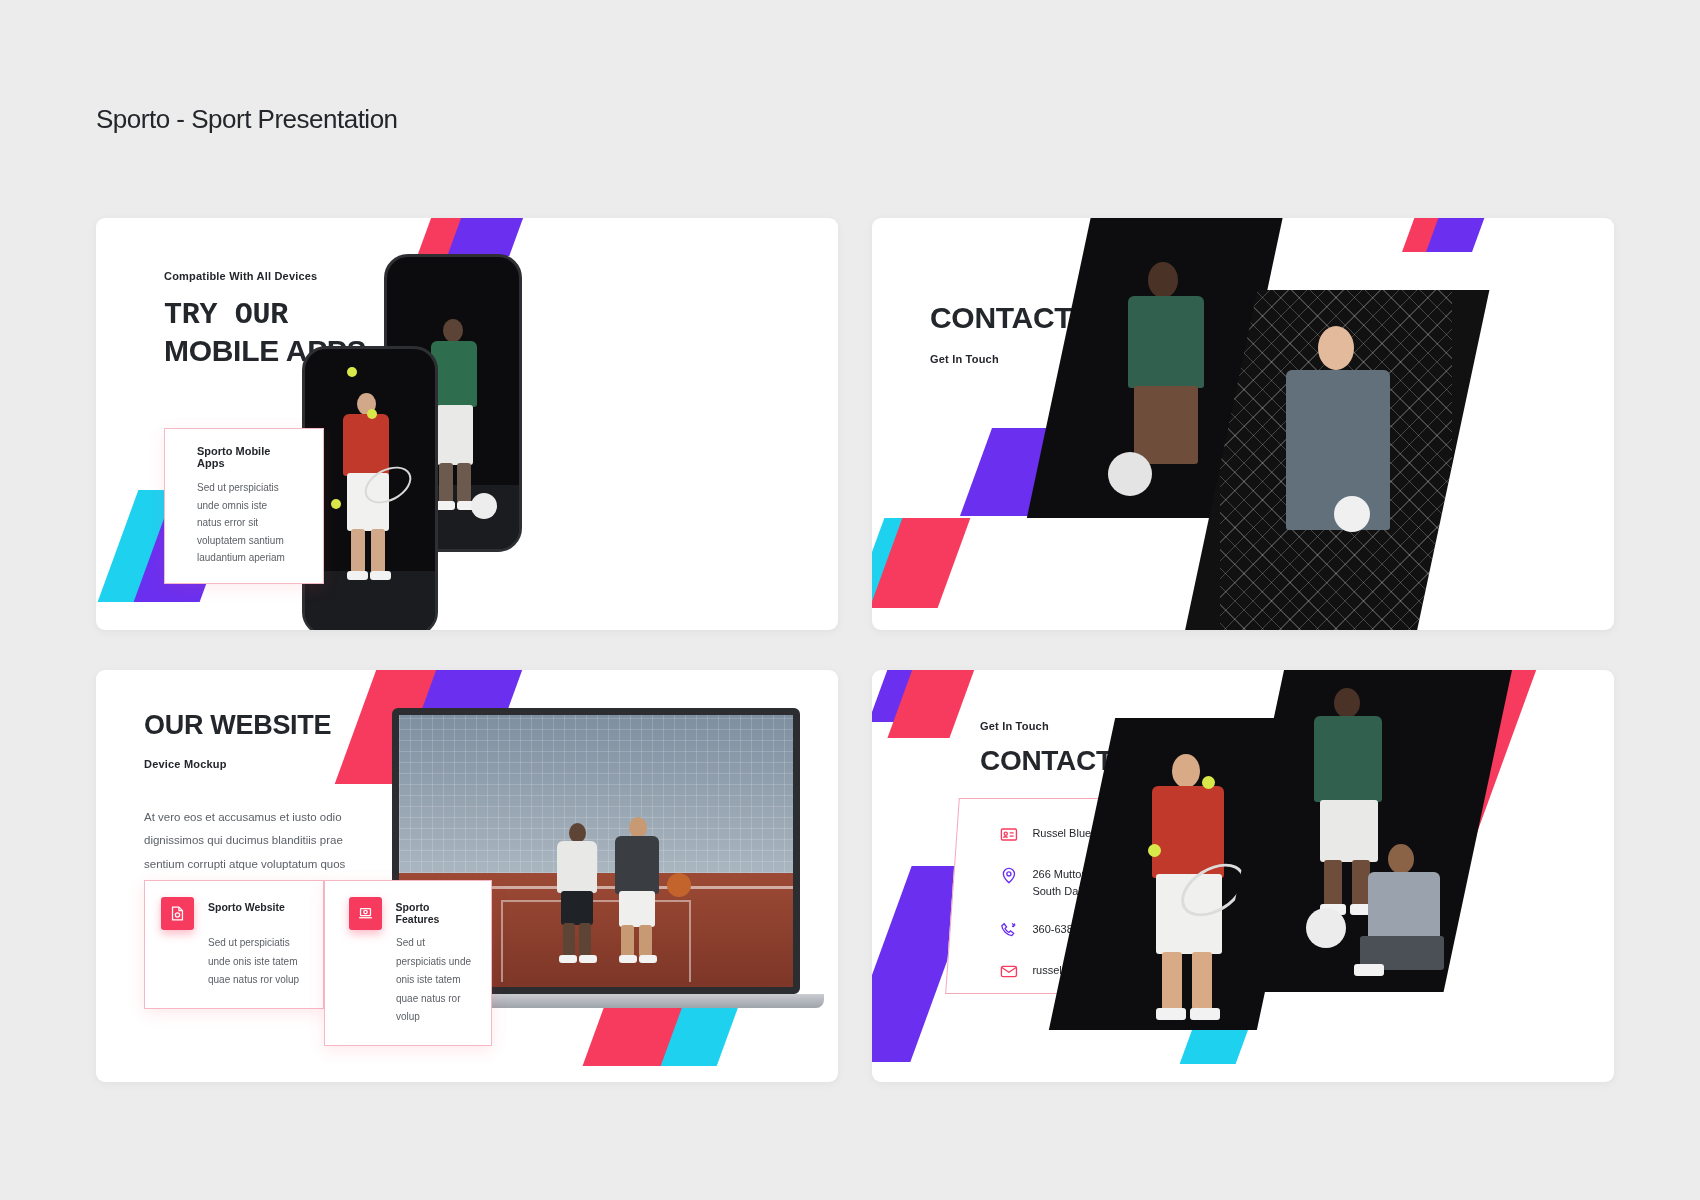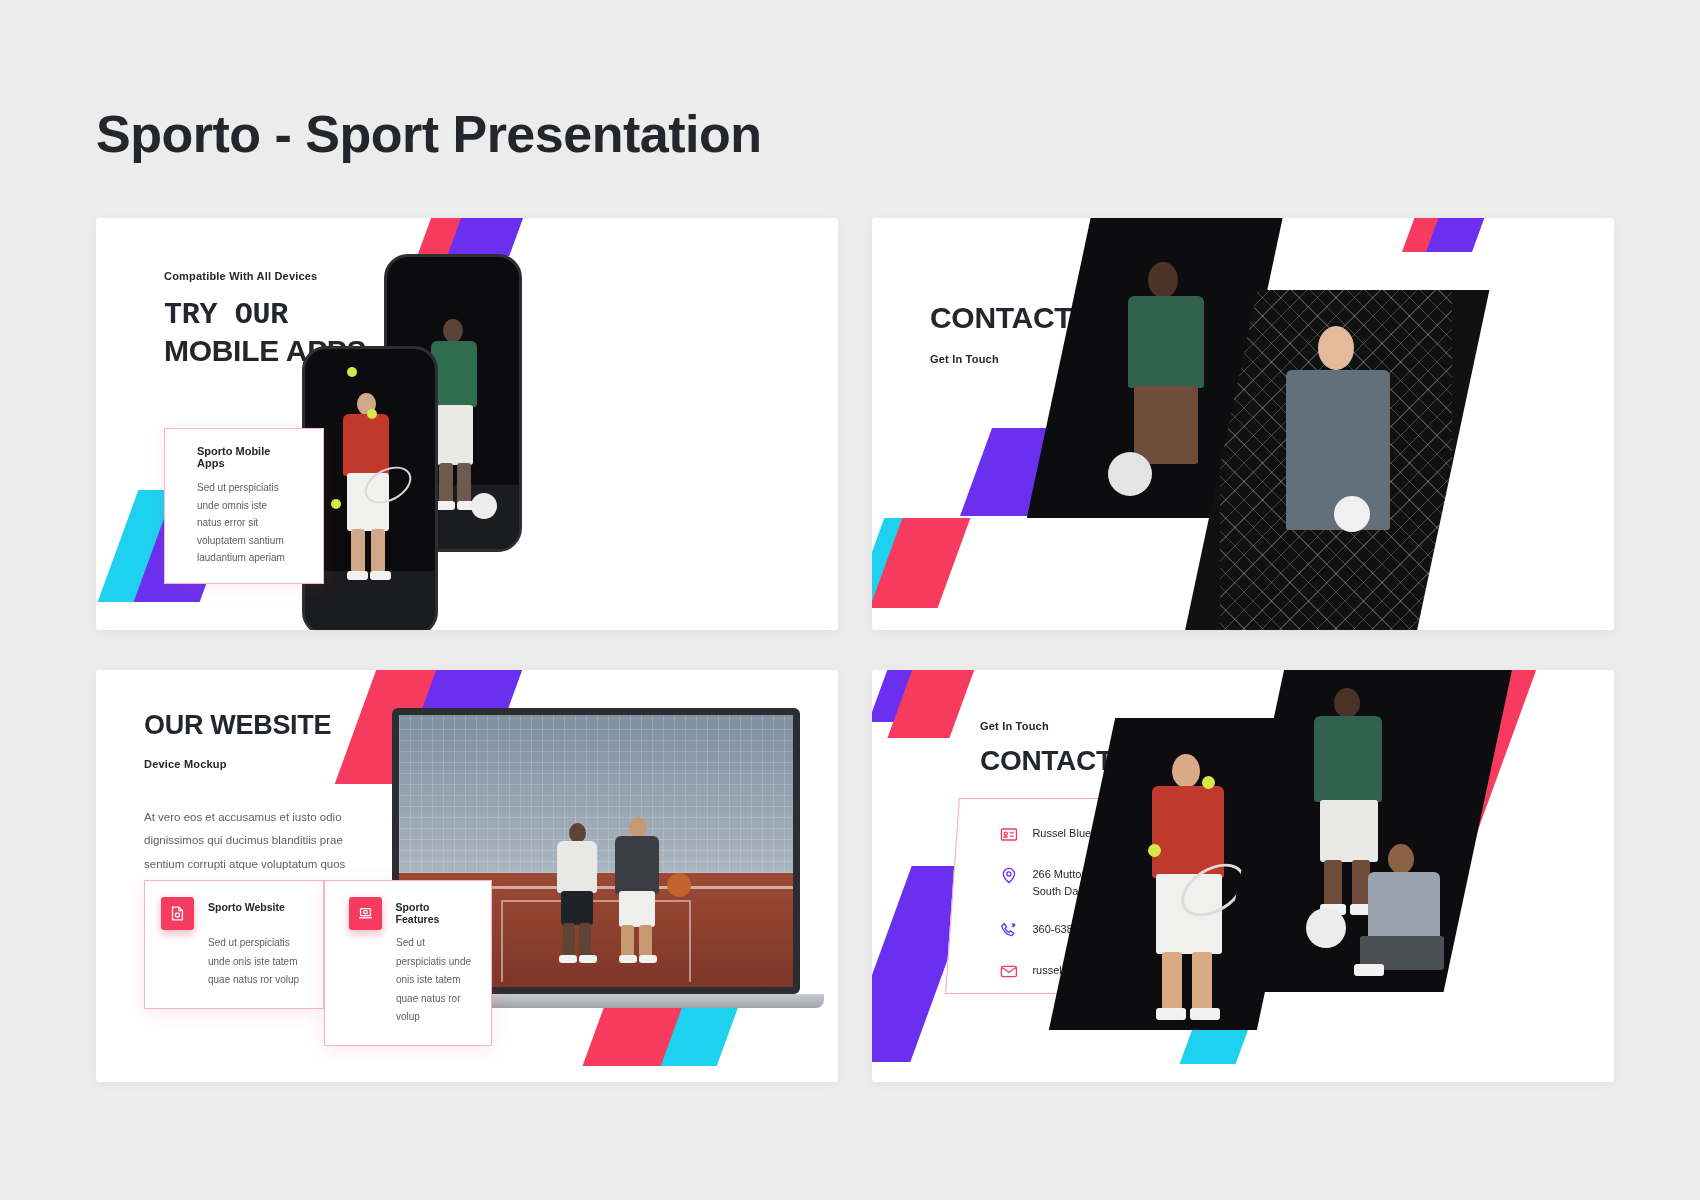--- a/index.html
+++ b/index.html
@@ -6,32 +6,32 @@
   body {
     width: 1700px; height: 1200px;
     background: #ececec;
     font-family: "Liberation Sans", sans-serif;
     overflow: hidden;
     position: relative;
   }
   .page-title {
     position: absolute;
     left: 96px; top: 104px;
-    font-size: 52px;
-    font-weight: bold;
+    font-size: 26px;
+    font-weight: normal;
     color: #23262b;
     letter-spacing: -0.5px;
   }
 
   
   .slide {
     position: absolute;
     background: #ffffff;
     overflow: hidden;
-    border-radius: 3px;
+    border-radius: 9px;
     box-shadow: 0 2px 10px rgba(0,0,0,0.05);
   }
   #slide-1 { left: 96px;  top: 218px; width: 742px; height: 412px; }
   #slide-2 { left: 872px; top: 218px; width: 742px; height: 412px; }
   #slide-3 { left: 96px;  top: 670px; width: 742px; height: 412px; }
   #slide-4 { left: 872px; top: 670px; width: 742px; height: 412px; }
 
   
   .shape {
     position: absolute;

